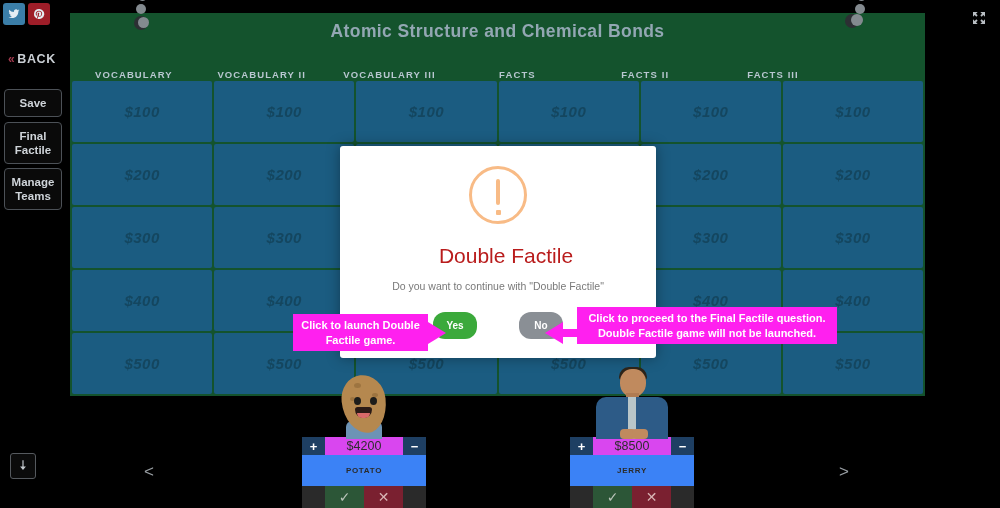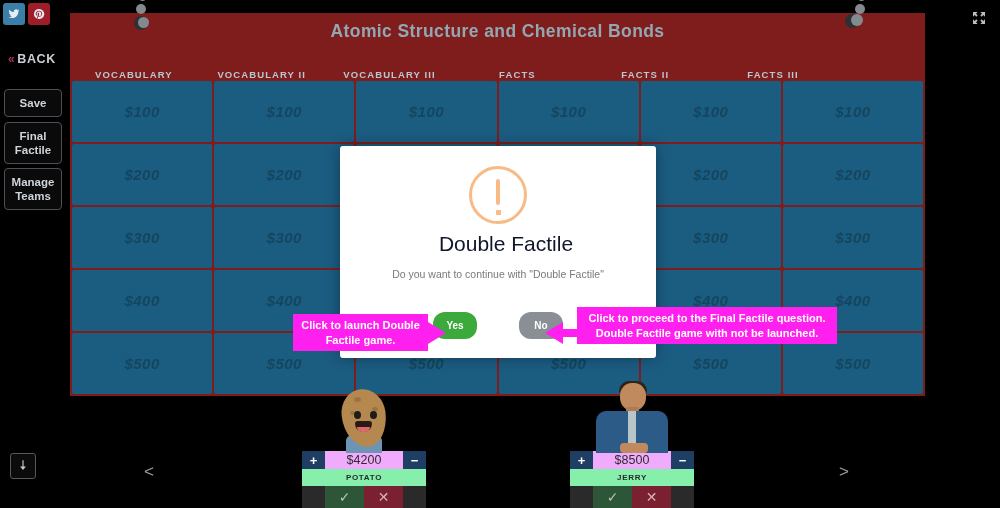--- a/index.html
+++ b/index.html
@@ -36,21 +36,21 @@
             border: 1px solid #55595e; border-radius: 3px; background: #0b0b0b;
             display: flex; align-items: center; justify-content: center; }
   .dl-btn svg { width: 14px; height: 16px; fill: #c4c9ce; }
 
   .fs-btn { position: absolute; right: 10px; top: 7px; width: 22px; height: 22px;
             display: flex; align-items: center; justify-content: center; }
   .fs-btn svg { width: 16px; height: 16px; fill: #b9bec3; }
 
   
   #board { position: absolute; left: 70px; top: 13px; width: 855px; height: 383px;
-           background: #7f1d1d; }
+           background: #14532d; }
   #board-title { position: absolute; left: 0; right: 0; top: 8px; text-align: center;
                  color: #93a7b3; font-size: 17.5px; font-weight: bold; letter-spacing: .4px; }
 
   #cat-row { position: absolute; left: 0; top: 56px; width: 767px; display: flex; }
   .cat { flex: 1 1 0; text-align: center; color: #b9c7d1; font-size: 9.5px;
          font-weight: bold; letter-spacing: 1.1px; }
 
   #grid { position: absolute; left: 0; top: 68px; width: 855px; height: 315px;
           display: grid; grid-template-columns: repeat(6, 1fr);
           grid-template-rows: repeat(5, 1fr); gap: 2px; padding: 0 2px 2px 2px; }
@@ -68,21 +68,21 @@
   
   #modal { position: absolute; left: 340px; top: 146px; width: 316px; height: 212px;
            background: #fff; border-radius: 3px;
            box-shadow: 0 0 14px rgba(0,0,0,.35); }
   #warn-icon { margin: 20px auto 0; width: 58px; height: 58px;
                border: 3px solid #f8bb86; border-radius: 50%; position: relative; }
   #warn-icon .bar { position: absolute; left: 50%; top: 10px; margin-left: -2px;
                     width: 4px; height: 26px; background: #f8bb86; border-radius: 2px; }
   #warn-icon .dot { position: absolute; left: 50%; top: 41px; margin-left: -2.5px;
                     width: 5px; height: 5px; background: #f8bb86; border-radius: 1px; }
-  #modal-title { text-align: center; margin-top: 8px; color: #0f172a;
+  #modal-title { text-align: center; margin-top: 20px; color: #b91c1c;
                  font-size: 21px; font-weight: normal; padding-left: 16px; }
   #modal-text { text-align: center; margin-top: 12px; color: #797979; font-size: 10.5px; }
   #modal-btns { position: absolute; left: 0; right: 0; top: 166px;
                 display: flex; justify-content: center; gap: 10px; }
   .m-btn { width: 44px; height: 27px; border: none; border-radius: 12px;
            color: #fff; font-size: 10px; font-weight: bold;
            display: flex; align-items: center; justify-content: center; }
   #btn-yes { background: #3ba93b; }
   #btn-no { background: #8a8f95; margin-left: 32px; }
 
@@ -105,22 +105,22 @@
 
   
   .team { position: absolute; bottom: 0; width: 124px; }
   #team-0 { left: 302px; }
   #team-1 { left: 570px; }
   .avatar { position: relative; height: 66px; margin: 0 auto -2px; width: 124px; }
   .score-row { display: flex; height: 18px; background: #c9ccce; }
   .pm { width: 23px; background: #1e3f63; color: #fff; font-size: 13px; font-weight: bold;
         display: flex; align-items: center; justify-content: center; }
   .score-val { flex: 1; display: flex; align-items: center; justify-content: center;
-               background: #f0abfc; color: #2e2e2e; font-size: 12.5px; }
-  .team-name { height: 17px; background: #86efac; color: #2b2b2b; font-size: 8px;
+               background: #d946ef; color: #2e2e2e; font-size: 12.5px; }
+  .team-name { height: 31px; background: #3b82f6; color: #2b2b2b; font-size: 8px;
                font-weight: bold; letter-spacing: .7px;
                display: flex; align-items: center; justify-content: center; }
   .judge-row { display: flex; height: 22px; }
   .judge-pad { width: 23px; background: #2a2a2a; }
   .judge { flex: 1; display: flex; align-items: center; justify-content: center;
            font-size: 14px; color: #b9c4b9; }
   .judge-ok { background: #2c5637; }
   .judge-no { background: #7a2030; color: #d8b4b4; }
 
   
@@ -274,21 +274,21 @@
       </div>
     </div>
   </div>
 
   <div class="arrow-stem" id="stem-left"></div>
   <div class="arrow" id="arrow-left"></div>
   <div class="anno" id="anno-left">Click to launch Double Factile game.</div>
 
   <div class="arrow-stem" id="stem-right"></div>
   <div class="arrow" id="arrow-right"></div>
-  <div class="anno" id="anno-right">Click to proceed to the Final Factile question. Double Factile game with not be launched.</div>
+  <div class="anno" id="anno-right">Click to proceed to the Final Factile question. Double Factile game will not be launched.</div>
 
   <div class="team" id="team-0">
     <div class="avatar">
       <div class="potato-shirt"></div>
       <div class="potato-body"></div>
       <div class="potato-spot" style="left:52px;top:10px;width:7px;height:5px;"></div>
       <div class="potato-spot" style="left:70px;top:20px;width:6px;height:4px;"></div>
       <div class="potato-spot" style="left:48px;top:24px;width:5px;height:4px;"></div>
       <div class="eye" style="left:52px;top:24px;"></div>
       <div class="eye" style="left:68px;top:24px;"></div>

